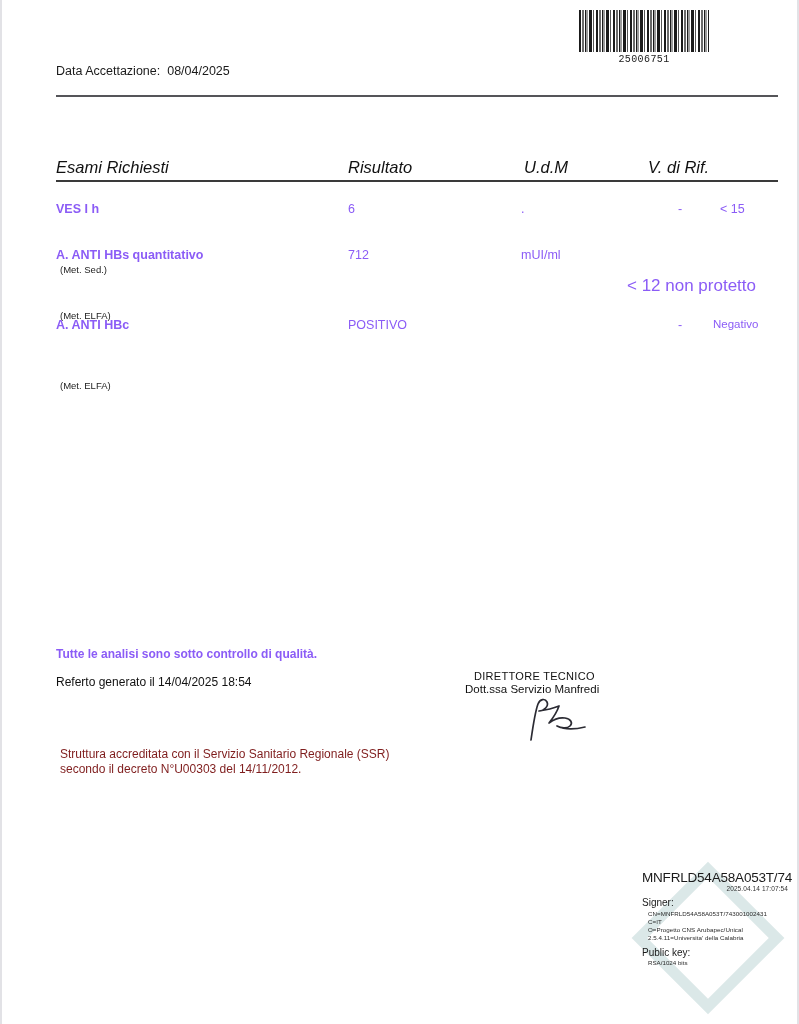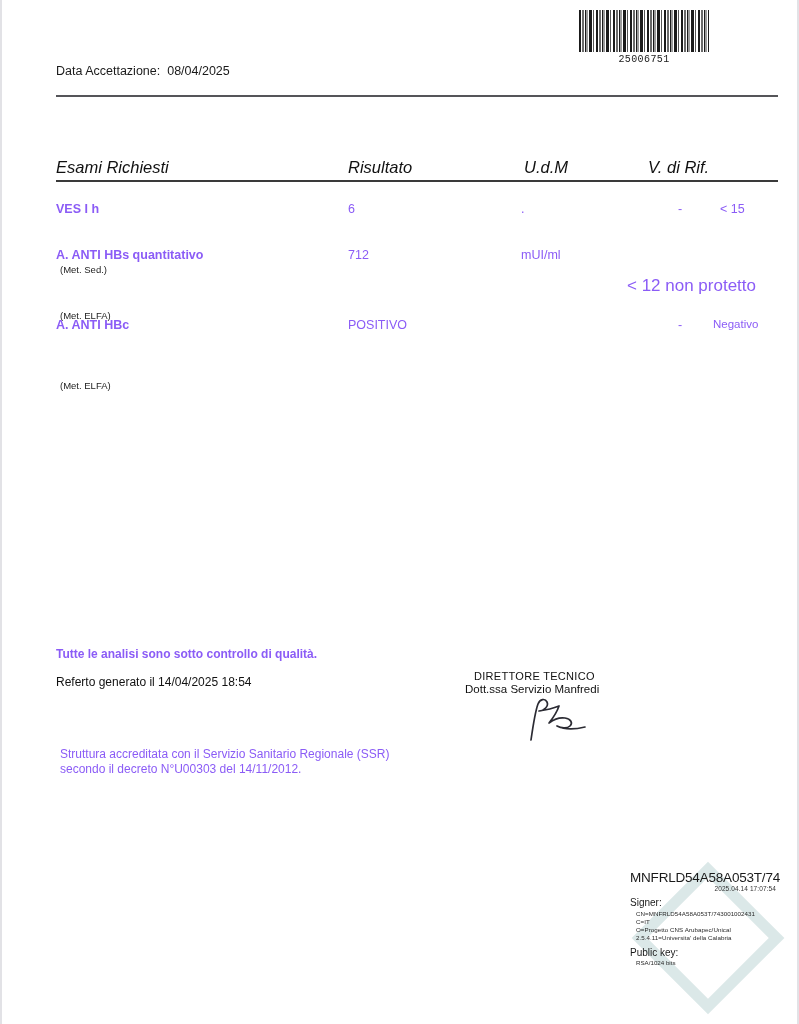--- a/index.html
+++ b/index.html
@@ -181,42 +181,42 @@
     margin-top: 1px;
     margin-left: 48px;
   }
 
   .accreditation {
     position: absolute;
     left: 58px;
     top: 747px;
     font-size: 12px;
     line-height: 15px;
-    color: #8b5cf6;
+    color: #7f1d1d;
   }
 
   
   .stamp {
     position: absolute;
     left: 624px;
     top: 870px;
     width: 152px;
     height: 112px;
   }
   .stamp-watermark {
     position: absolute;
     left: 28px;
     top: 14px;
     width: 86px;
     height: 86px;
     border: 11px solid #cfe0e0;
     transform: rotate(45deg);
     opacity: 0.75;
   }
-  .stamp-inner { position: absolute; left: 4px; top: 0; width: 152px; }
+  .stamp-inner { position: absolute; left: 16px; top: 0; width: 152px; }
   .stamp-cf {
     font-size: 13.5px;
     color: #1a1a1a;
     letter-spacing: -0.2px;
     white-space: nowrap;
   }
   .stamp-time {
     font-size: 6.5px;
     color: #333333;
     text-align: right;

